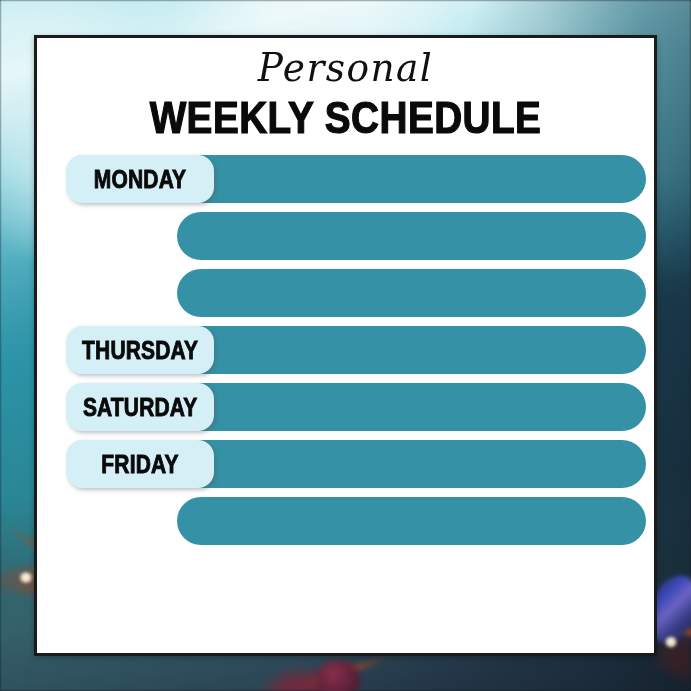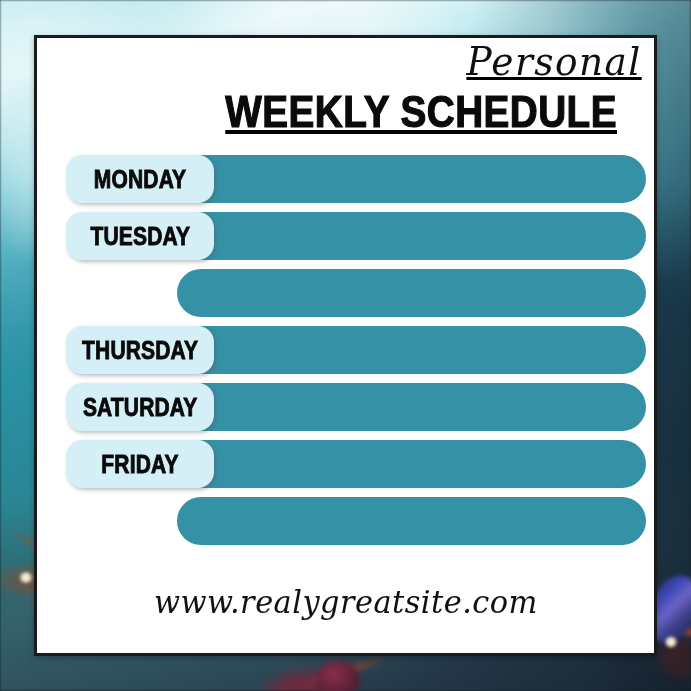--- a/index.html
+++ b/index.html
@@ -97,23 +97,22 @@
     width: 623px;
     height: 621px;
     background: #ffffff;
     border: 3px solid #1b1b1b;
     box-sizing: border-box;
     box-shadow: 0 2px 6px rgba(0,0,0,0.25);
   }
 
   
   .header {
-    text-align: right;
-    padding-top: 4px;
-    text-decoration: underline;
+    text-align: center;
+    padding-top: 10px;
   }
   .script-title {
     font-family: "DejaVu Serif", serif;
     font-style: italic;
     font-weight: 400;
     font-size: 39px;
     line-height: 1.0;
     color: #101010;
     letter-spacing: 1.5px;
     transform: scaleX(0.96);
@@ -221,23 +220,20 @@
 
       <div class="row">
         <div class="bar"></div>
         <div class="pill">
           <span class="pill-label">MONDAY</span>
         </div>
       </div>
 
       <div class="row">
         <div class="bar"></div>
-        <div class="pill">
-          <span class="pill-label">TUESDAY</span>
-        </div>
       </div>
 
       <div class="row">
         <div class="bar"></div>
       </div>
 
       <div class="row">
         <div class="bar"></div>
         <div class="pill">
           <span class="pill-label">THURSDAY</span>
@@ -257,18 +253,15 @@
           <span class="pill-label">FRIDAY</span>
         </div>
       </div>
 
       <div class="row">
         <div class="bar"></div>
       </div>
 
     </div>
 
-    <div class="footer">
-      <span class="footer-url">www.realygreatsite.com</span>
-    </div>
 
   </div>
 </div>
 
 </body></html>

